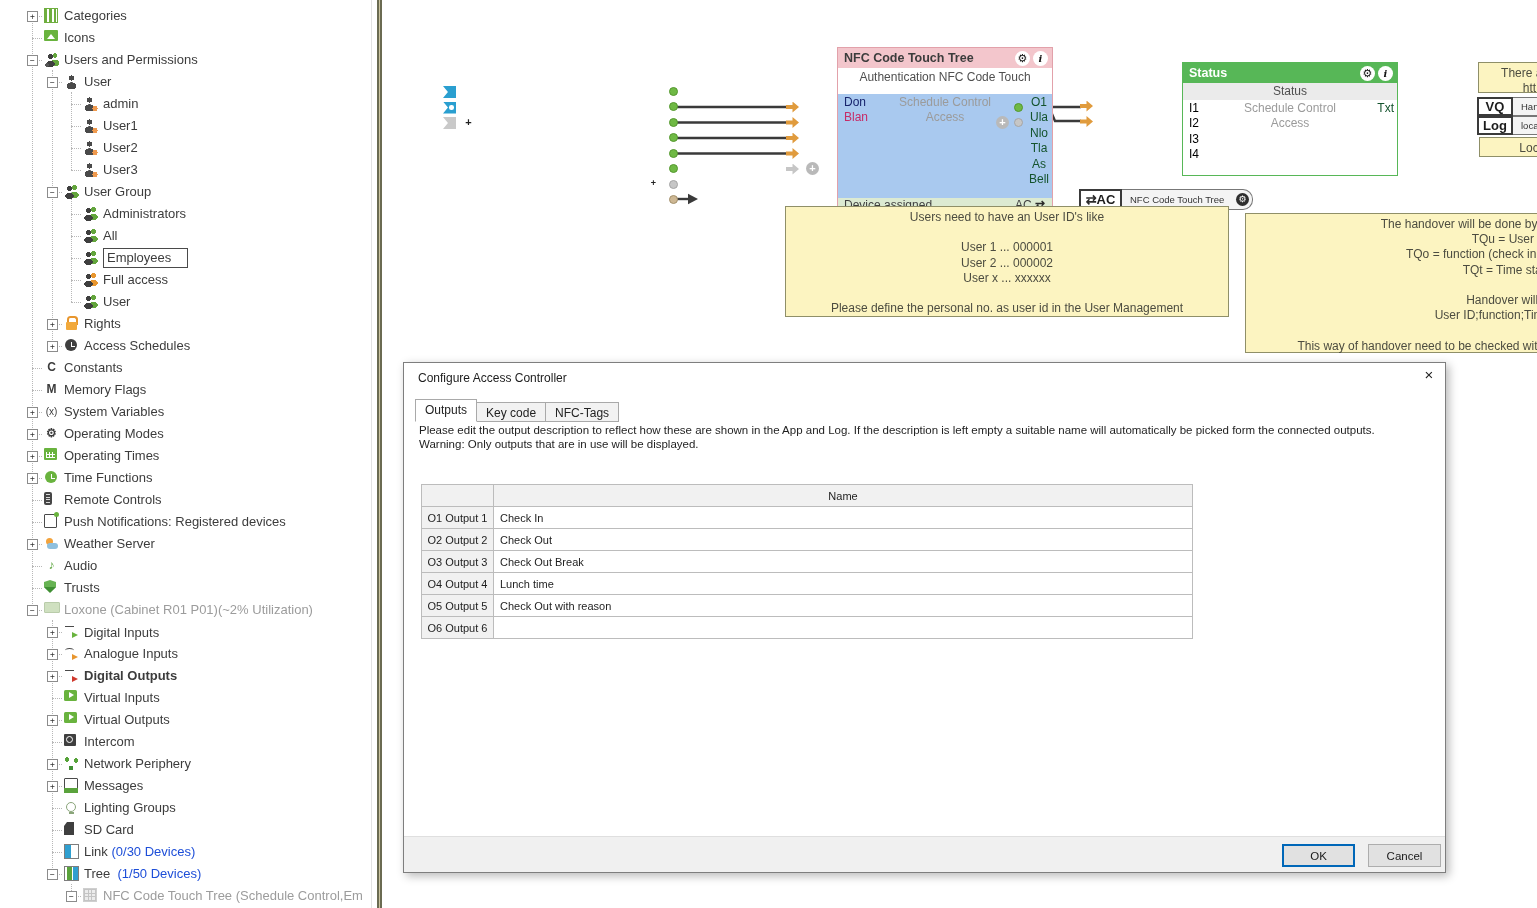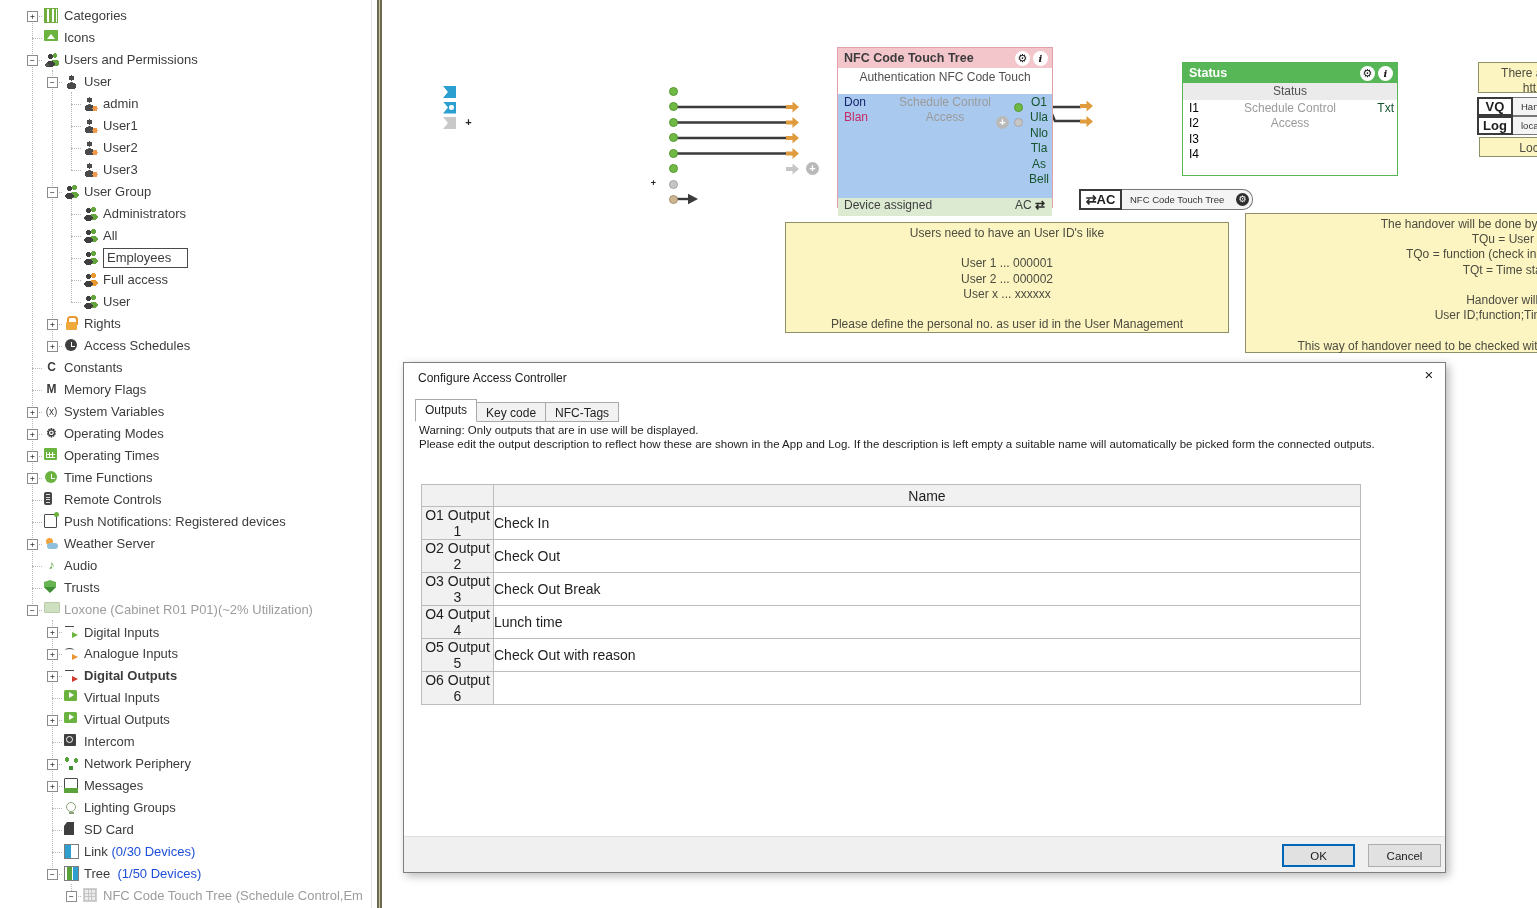--- a/index.html
+++ b/index.html
@@ -129,26 +129,26 @@
   .dlg-title{position:absolute;left:14px;top:8px;font-size:12px;color:#1c1c1c;}
   .dlg-close{position:absolute;top:2px;right:6px;width:20px;height:20px;text-align:center;
     font-size:15px;line-height:20px;color:#222;cursor:pointer;background:none;border:none;padding:0;}
   .dlg-close::before{content:"×";}
   .tabs{position:absolute;left:11px;top:36px;right:1px;height:23px;}
   .tab{position:relative;float:left;height:20px;line-height:20px;padding:0 9px;font-size:12px;color:#222;
     border:1px solid #a9a9a9;background:#f2f2f2;margin-right:-1px;top:3px;box-sizing:border-box;}
   .tab.active{background:#fff;top:0;height:23px;line-height:21px;z-index:2;border-bottom:1px solid #fff;}
   .instr{position:absolute;left:15px;top:61px;right:10px;font-size:11.5px;line-height:13.5px;color:#1e1e1e;}
   .instr div{white-space:nowrap;overflow:hidden;}
-  #out-table{position:absolute;left:17px;top:121px;width:940px;border-collapse:collapse;table-layout:fixed;
-    font-size:14px;color:#1e1e1e;}
+  #out-table{position:absolute;left:17px;top:121px;width:772px;border-collapse:collapse;table-layout:fixed;
+    font-size:11px;color:#1e1e1e;}
   #out-table th,#out-table td{border:1px solid #bcbcbc;height:22px;padding:0;box-sizing:border-box;}
   #out-table th{background:#f1f1f1;font-weight:normal;}
   #out-table td.rowhdr{background:#f1f1f1;text-align:center;}
-  #out-table td.val{background:#fff;text-align:left;}
+  #out-table td.val{background:#fff;padding-left:6px;text-align:left;}
   .dlg-footer{position:absolute;left:0;right:0;bottom:0;height:35px;background:#f0f0f0;border-top:1px solid #dfdfdf;}
   .btn{position:absolute;top:481px;width:73px;height:23px;background:#e1e1e1;font:11.5px "Liberation Sans",sans-serif;
     color:#1a1a1a;box-sizing:border-box;z-index:3;}
   .btn.ok{right:90px;border:2px solid #0067b8;}
   .btn.cancel{right:4px;border:1px solid #adadad;}
 </style>
 </head>
 <body>
 
 <div id="app">
@@ -400,21 +400,21 @@
 
     </div>
 
     <div class="note" id="note-handover-ways" style="left:1096px;top:62px;width:233px;height:31px">
         <div>There are more ways to hand over:</div>
         <div>http, syslog, udp server etc</div>
       </div>
     <div class="note oneline" id="note-local-logger" style="left:1097px;top:137px;width:424px;height:20px">
         <div>Local logger to Miniserver needed if the external server is offline!</div>
       </div>
-    <div class="note" id="note-user-ids" style="left:403px;top:222px;width:444px;height:111px">
+    <div class="note" id="note-user-ids" style="left:403px;top:206px;width:444px;height:111px">
         <div>Users need to have an User ID's like</div>
         <div>&nbsp;</div>
         <div>User 1 ... 000001</div>
         <div>User 2 ... 000002</div>
         <div>User x ... xxxxxx</div>
         <div>&nbsp;</div>
         <div>Please define the personal no. as user id in the User Management</div>
       </div>
     <div class="note" id="note-handover-format" style="left:863px;top:213px;width:531px;height:140px">
         <div>The handover will be done by comma separated:</div>
@@ -455,22 +455,22 @@
 
   <div id="dialog">
     <div class="dlg-title">Configure Access Controller</div>
     <button class="dlg-close"></button>
     <div class="tabs" id="tabs">
         <div class="tab active">Outputs</div>
         <div class="tab">Key code</div>
         <div class="tab">NFC-Tags</div>
       </div>
     <div class="instr" id="instr">
+        <div>Please edit the output description to reflect how these are shown in the App and Log. If the description is left empty a suitable name will automatically be picked form the connected outputs.</div>
         <div>Warning: Only outputs that are in use will be displayed.</div>
-        <div>Please edit the output description to reflect how these are shown in the App and Log. If the description is left empty a suitable name will automatically be picked form the connected outputs.</div>
       </div>
     <table id="out-table">
       <colgroup>
           <col style="width:72px">
           <col>
         </colgroup>
       <thead>
           <tr>
         <th></th>
         <th>Name</th>

